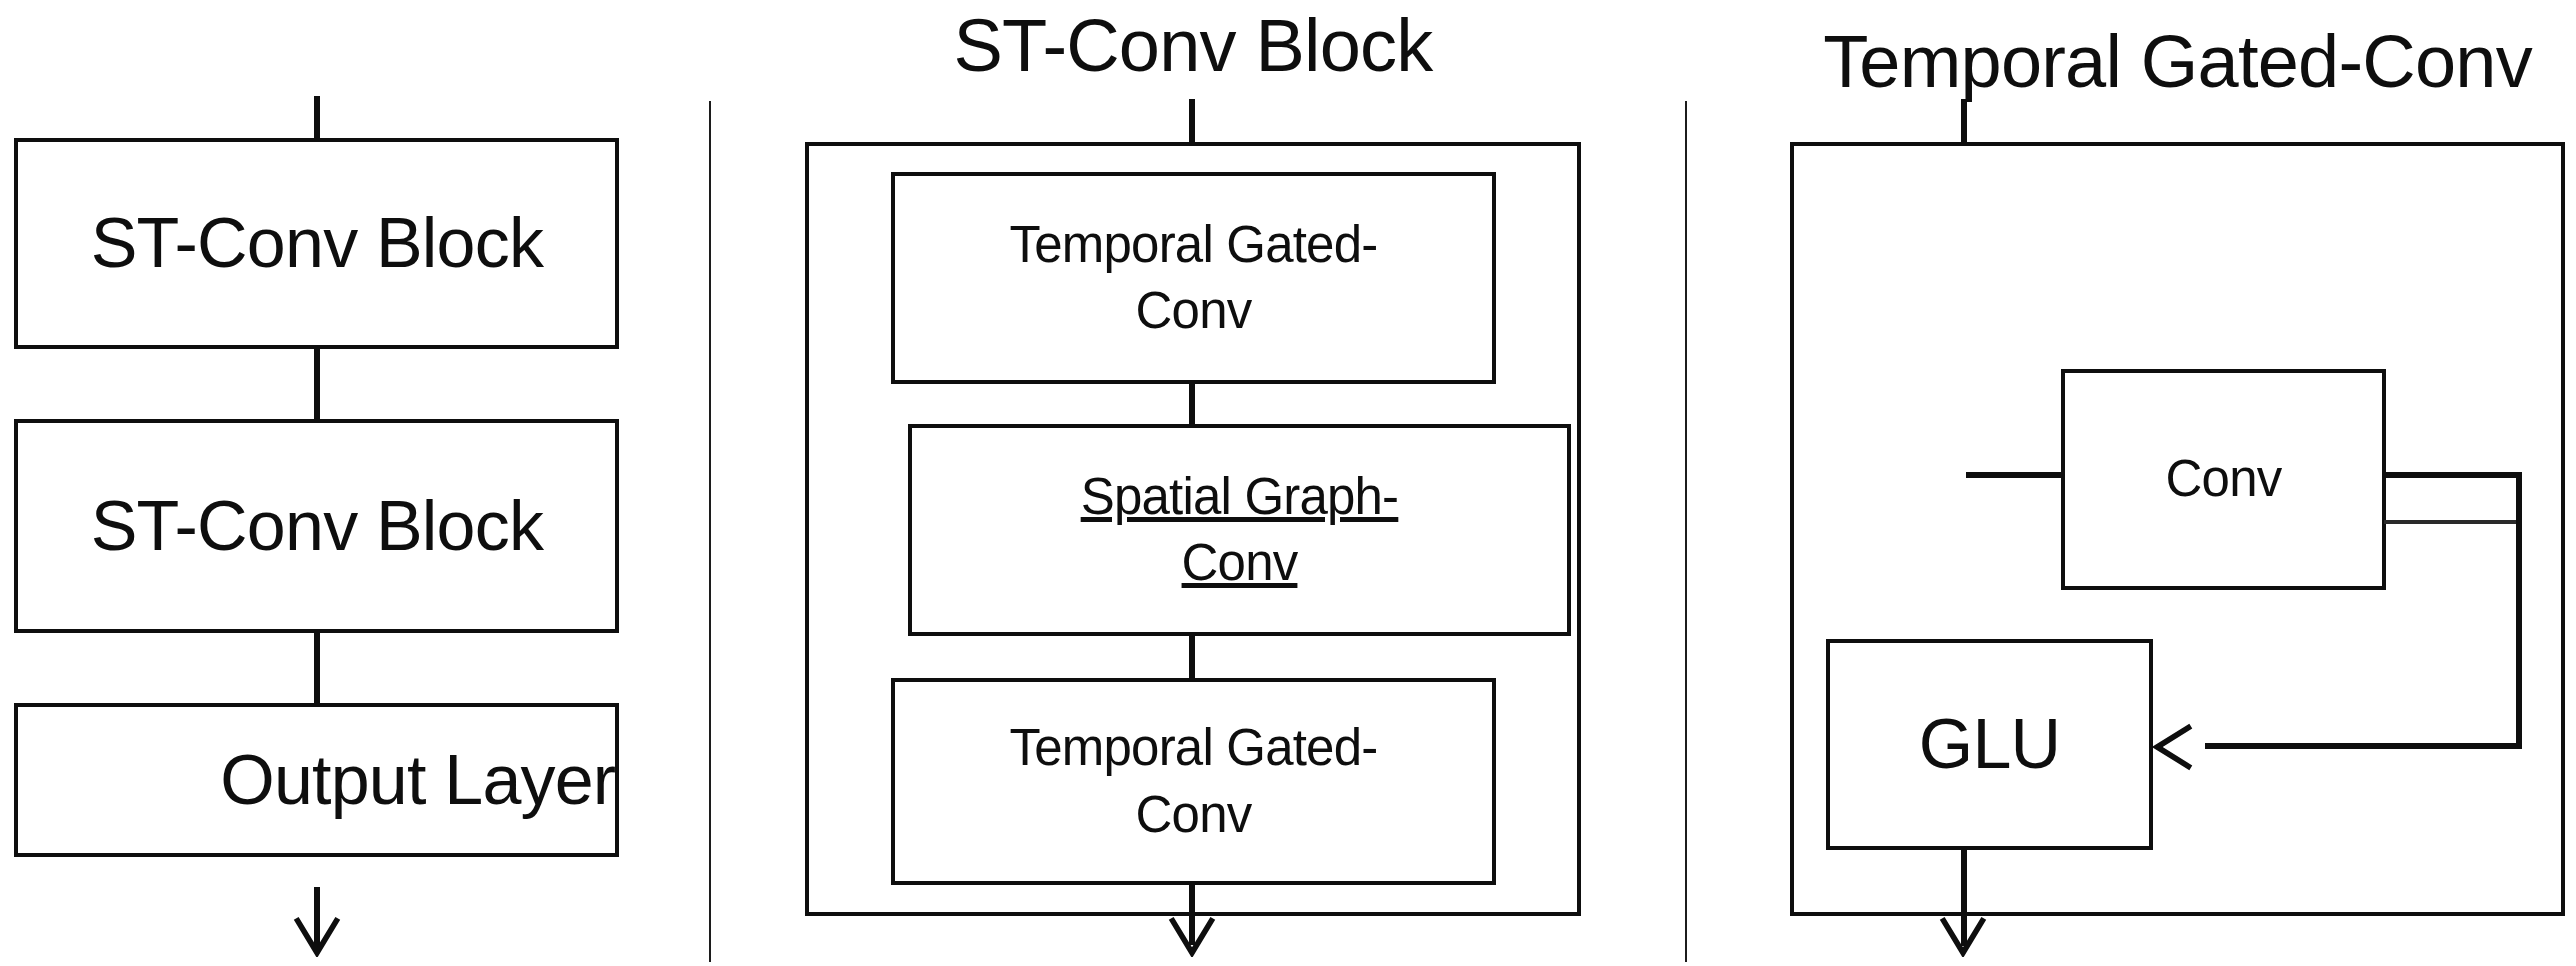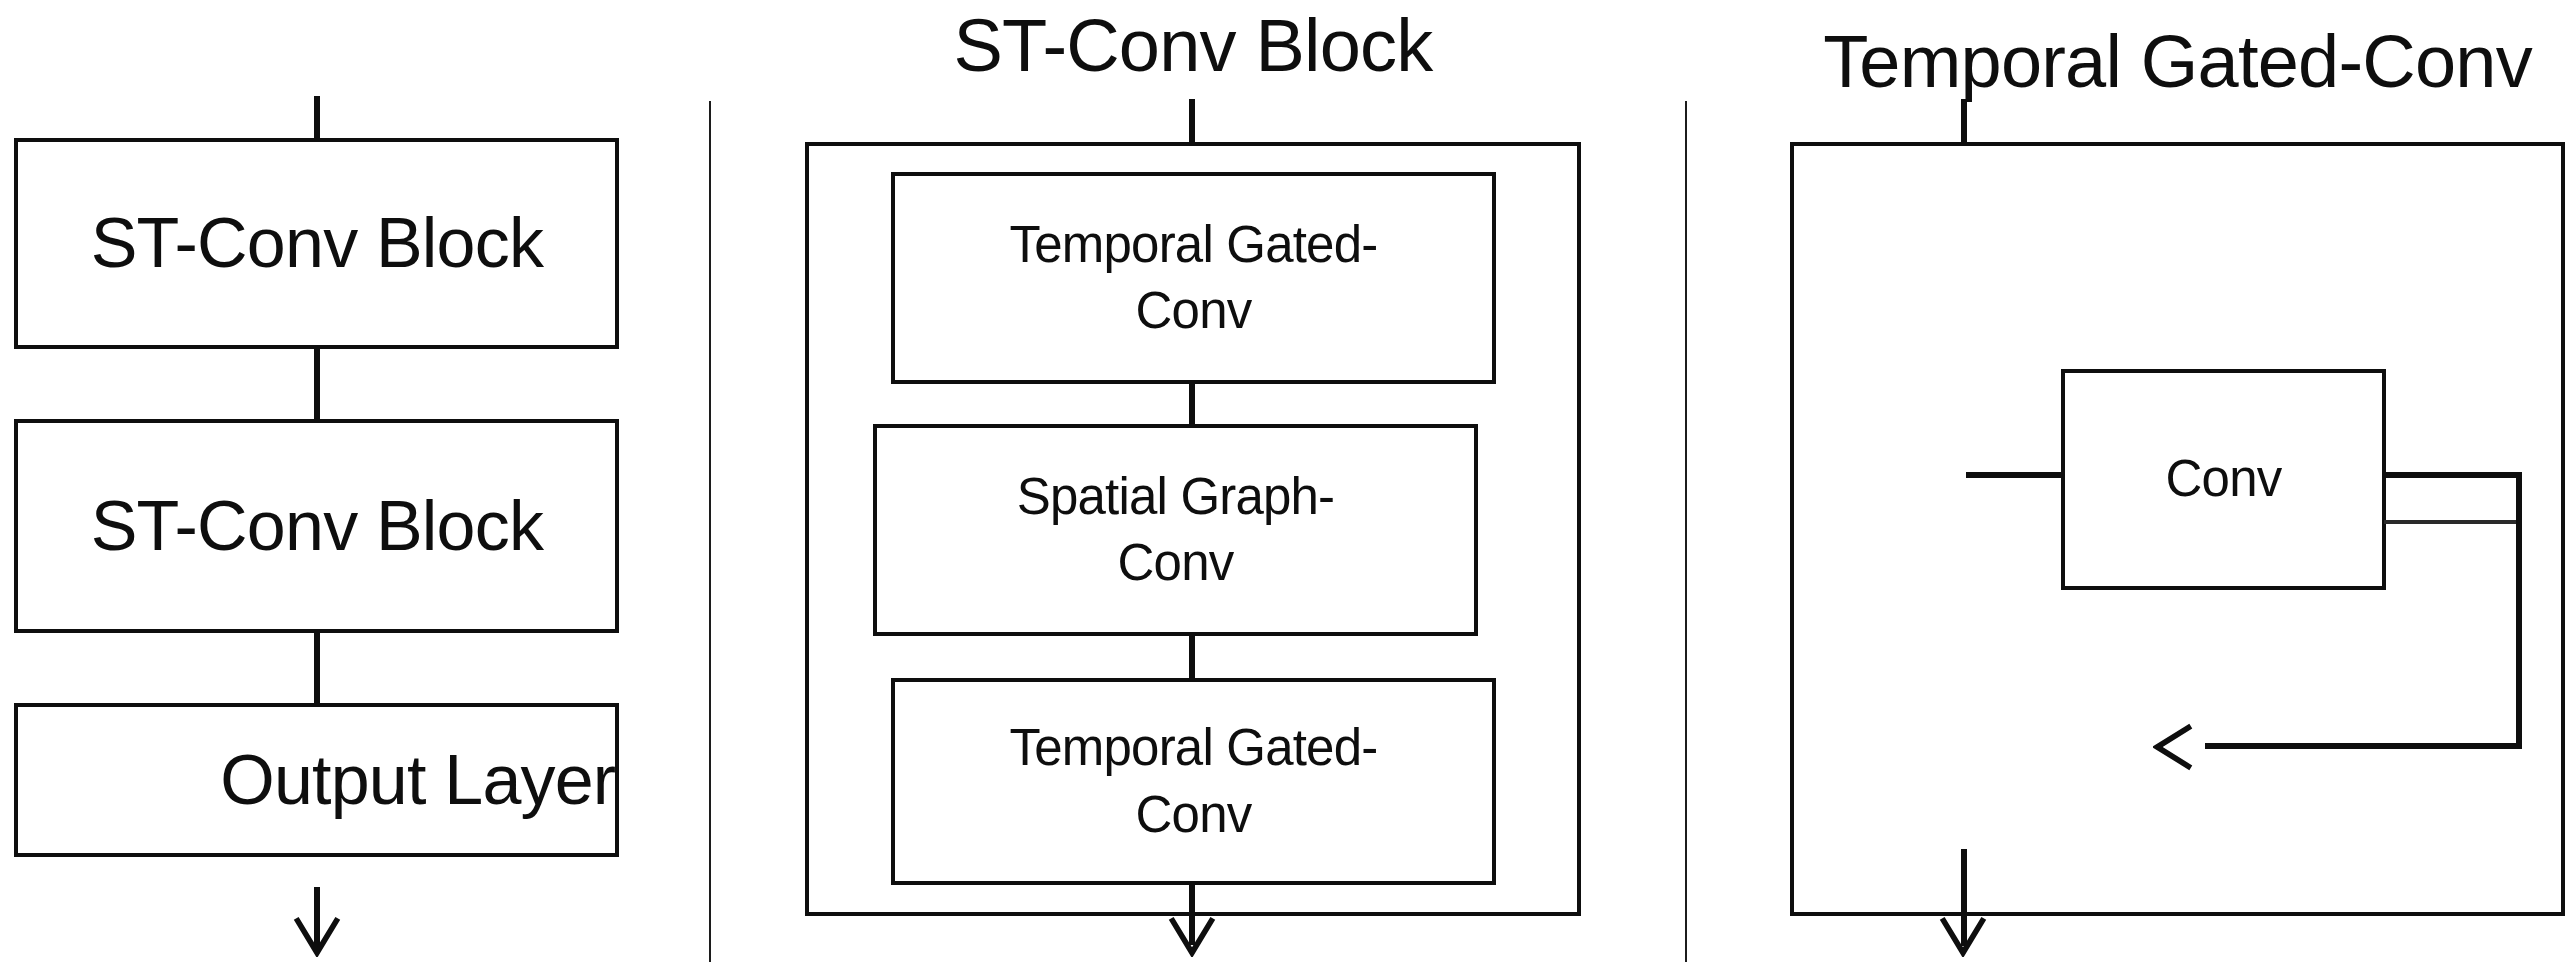--- a/index.html
+++ b/index.html
@@ -99,21 +99,21 @@
 
   <div class="box" style="left:891px; top:172px; width:605px; height:212px;">
     <div class="lbl-2">
       <span>Temporal Gated-</span>
       <span>Conv</span>
     </div>
   </div>
 
   <div class="vline" style="left:1189px; top:383px; width:5.6px; height:43px;"></div>
 
-  <div class="box" style="left:873px; top:424px; width:605px; height:212px;">
+  <div class="box" style="left:908px; top:424px; width:663px; height:212px;text-decoration:underline;">
     <div class="lbl-2">
       <span>Spatial Graph-</span>
       <span>Conv</span>
     </div>
   </div>
 
   <div class="vline" style="left:1189px; top:635px; width:5.6px; height:45px;"></div>
 
   <div class="box" style="left:891px; top:678px; width:605px; height:207px;">
     <div class="lbl-2">
@@ -144,20 +144,23 @@
   </div>
 
   <div class="hline" style="left:2384px; top:472px; width:138px; height:5.6px;"></div>
   <div class="hline thin" style="left:2384px; top:520px; width:138px; height:4px;"></div>
   <div class="vline" style="left:2516px; top:472px; width:5.6px; height:277px;"></div>
   <div class="hline" style="left:2205px; top:743px; width:316px; height:5.6px;"></div>
   <svg class="ah" style="left:2153px; top:723px;" width="42" height="48" viewBox="0 0 52 60">
     <polyline points="47,4 5,30 47,56" fill="none" stroke="#0e0e0e" stroke-width="7"></polyline>
   </svg>
 
+  <div class="box" style="left:1826px; top:639px; width:327px; height:211px;">
+    <div class="lbl-1">GLU</div>
+  </div>
 
   <div class="vline" style="left:1961px; top:849px; width:5.6px; height:97px;"></div>
   <svg class="ah" style="left:1939px; top:915px;" width="48" height="42" viewBox="0 0 60 52">
     <polyline points="4,4 30,47 56,4" fill="none" stroke="#0e0e0e" stroke-width="7"></polyline>
   </svg>
 
 </div>
 
 
 </body></html>

